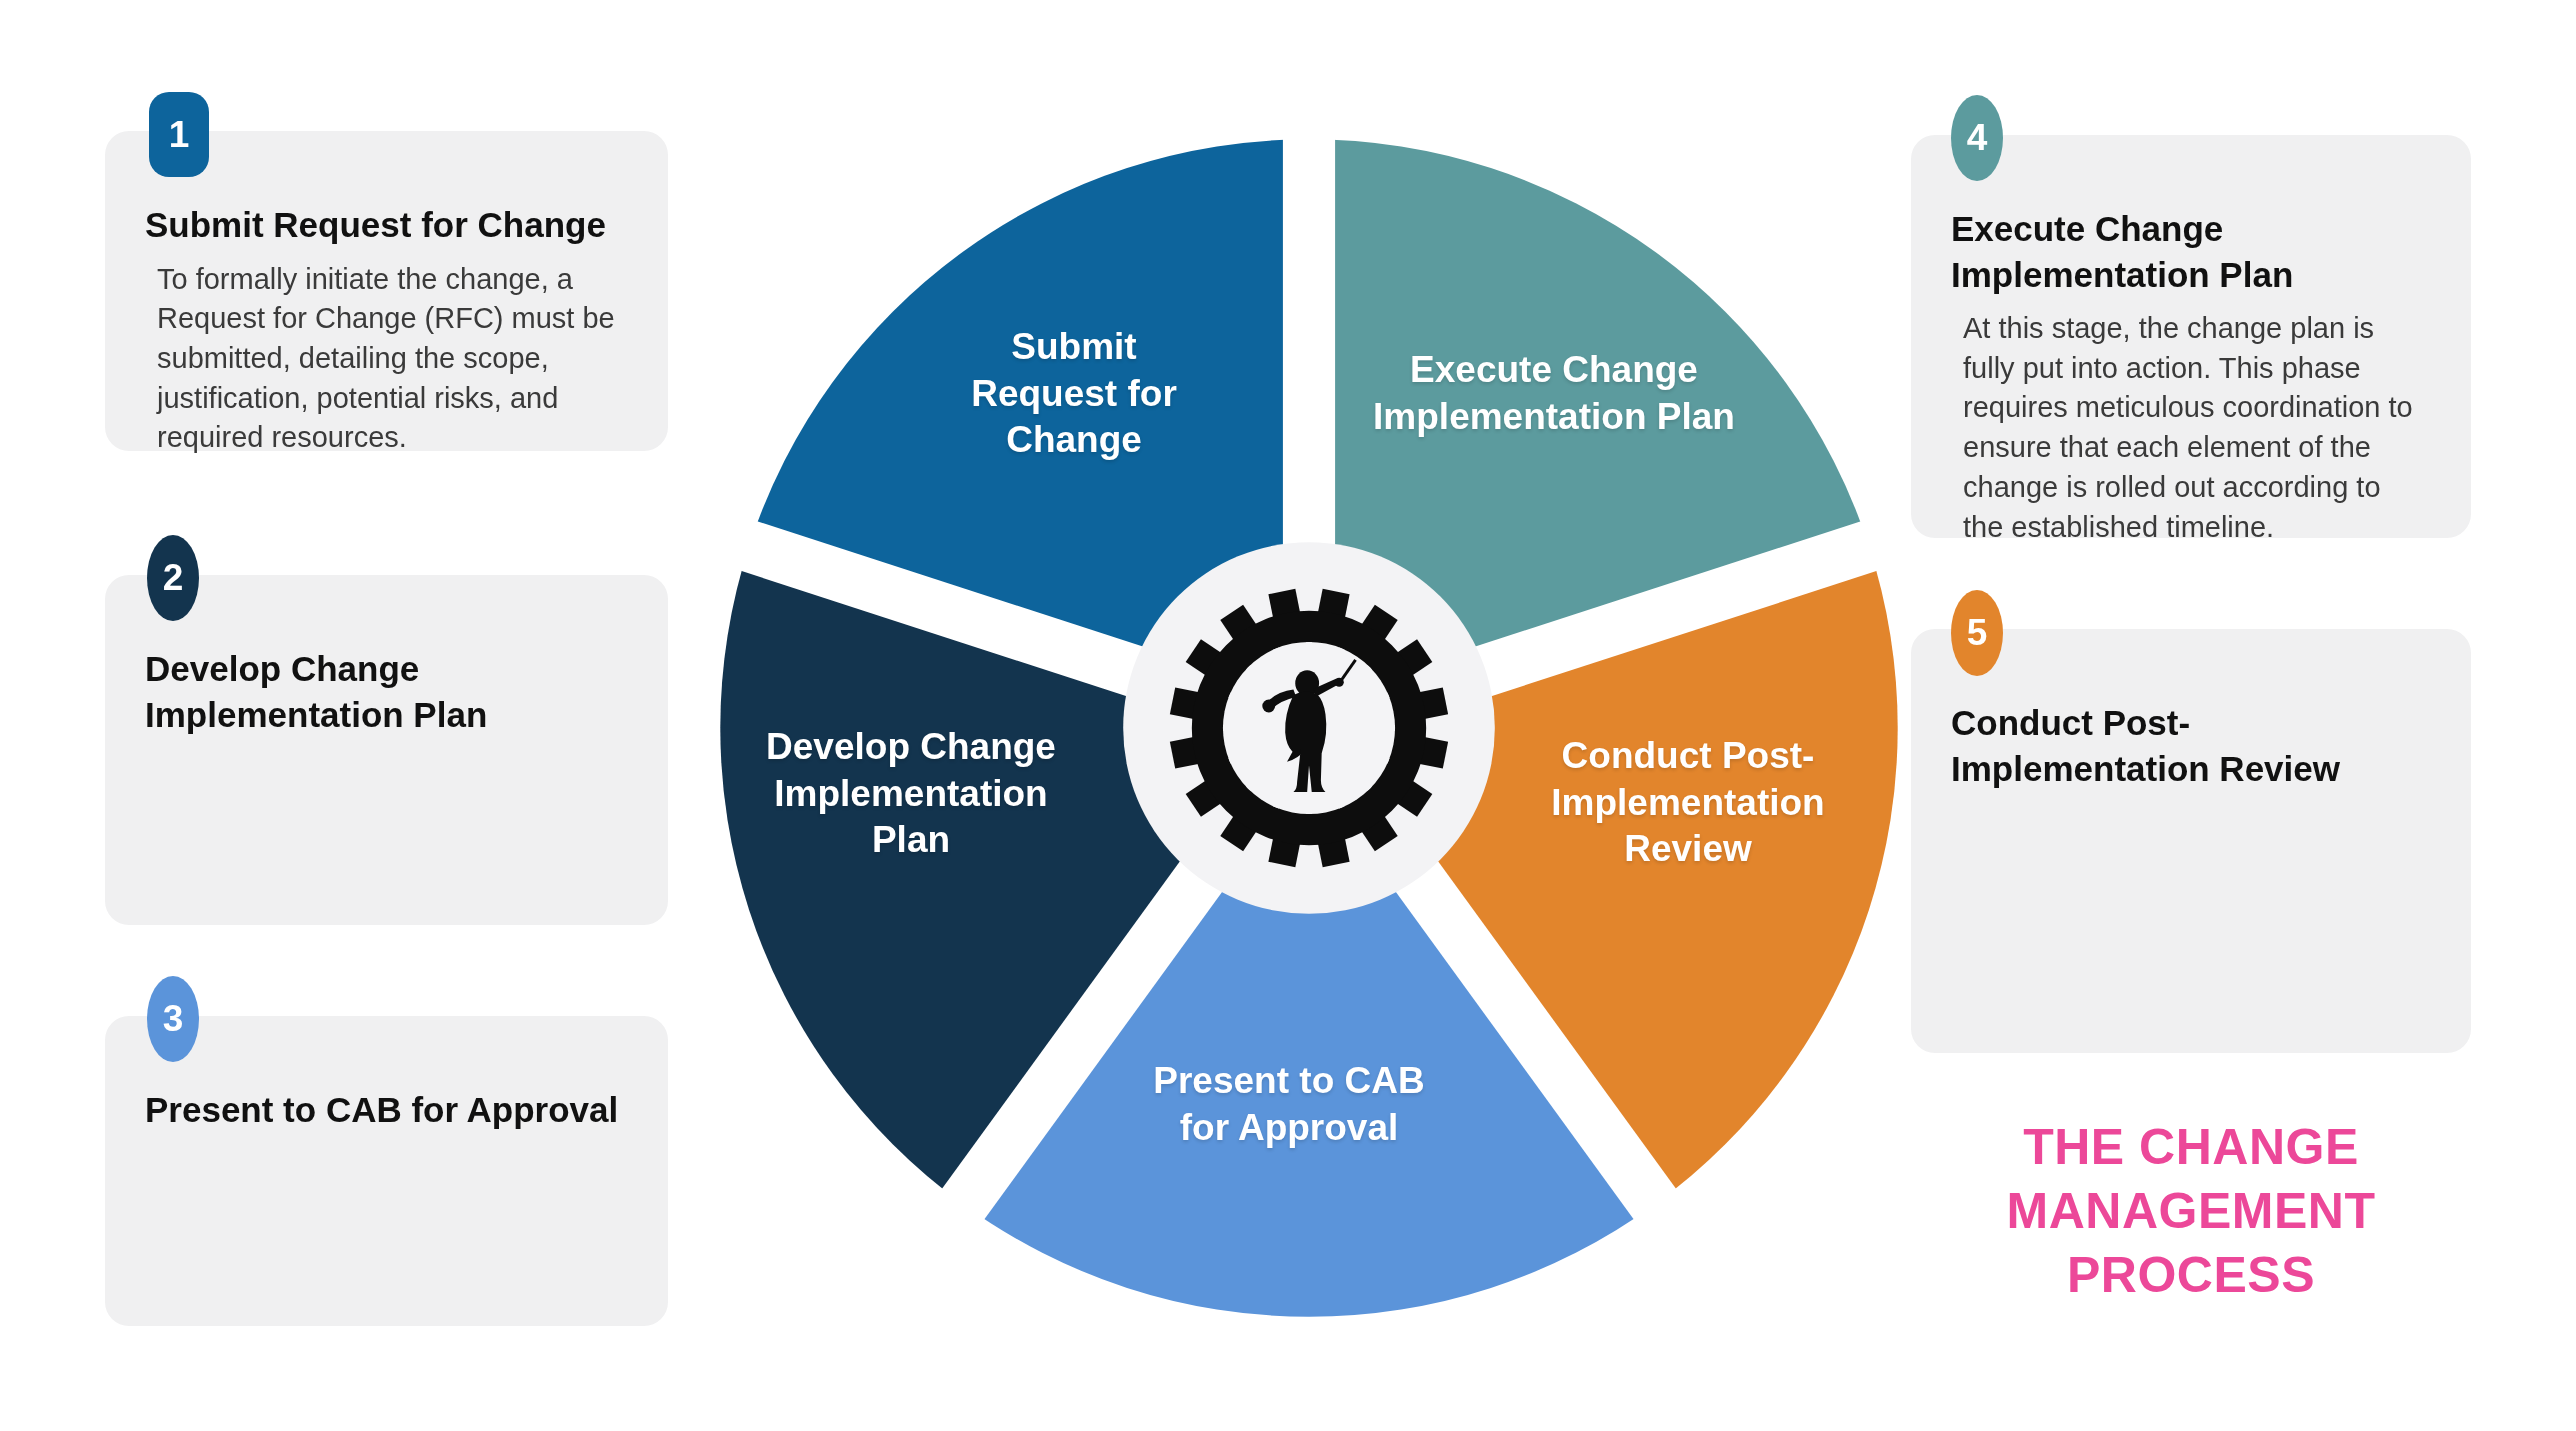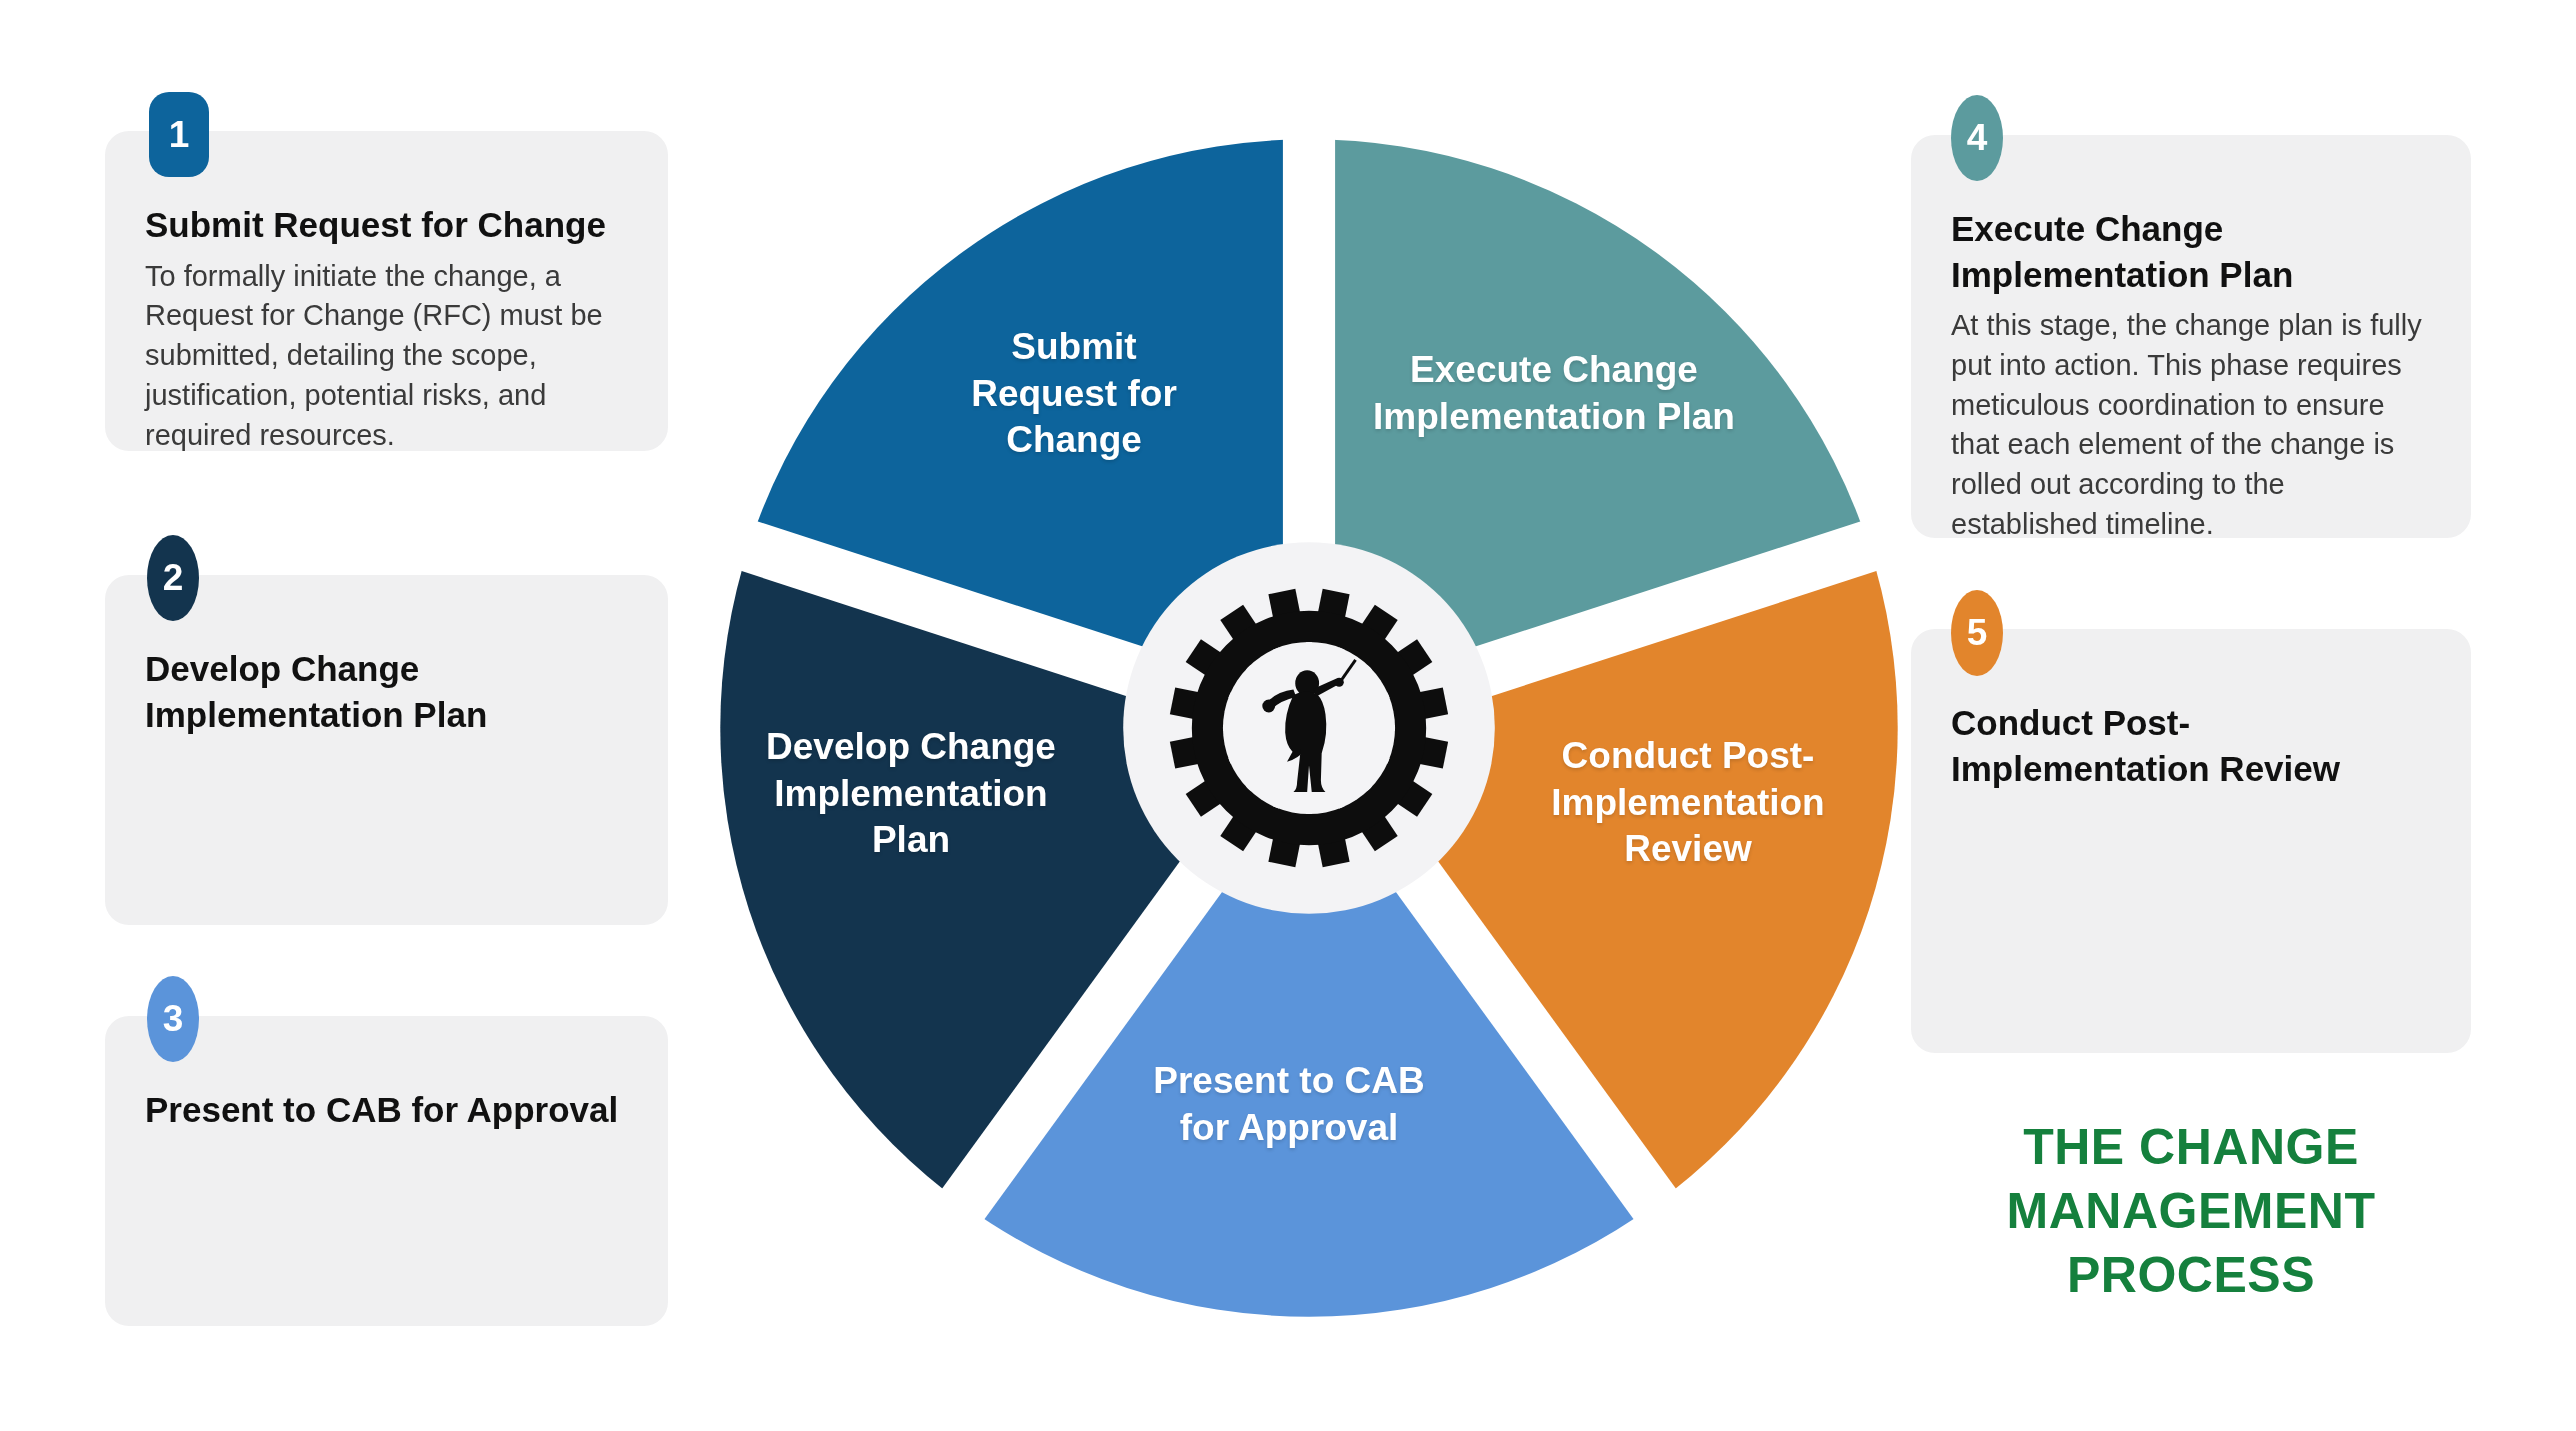--- a/index.html
+++ b/index.html
@@ -9,21 +9,21 @@
   }
   
   .card{
     position:absolute;background:#F0F0F1;border-radius:24px;
     padding:71px 37px 18.3px 40px;box-sizing:border-box;
   }
   .card-title{
     font-size:35px;line-height:1.3;font-weight:700;color:#111111;margin:0 0 9.2px 0;
   }
   .card-body{
-    font-size:29px;line-height:1.37;font-weight:400;color:#3a3a3a;margin:0;
+    font-size:29px;line-height:1.37;font-weight:400;color:#3a3a3a;margin:12px;
   }
   .w-narrow{max-width:430px;}
   .badge{
     position:absolute;width:52px;height:86px;border-radius:50%;
     display:flex;align-items:center;justify-content:center;
     color:#ffffff;font-size:37px;font-weight:700;z-index:3;
   }
   .badge--rect{width:60px;height:85px;border-radius:20px;}
   
   .pie{position:absolute;left:714px;top:133px;width:1190px;height:1190px;}
@@ -31,21 +31,21 @@
     position:absolute;transform:translate(-50%,-50%);
     color:#ffffff;font-size:37px;line-height:1.26;font-weight:700;text-align:center;
     text-shadow:0 1.8px 3.7px rgba(0,0,0,0.15);z-index:2;
   }
   
   .main-title{
     position:absolute;left:1911px;top:1115px;width:560px;text-align:center;z-index:2;
   }
   .main-title h1{
     margin:0 auto;max-width:458px;font-size:50px;line-height:1.28;font-weight:700;
-    color:#15803d;letter-spacing:0.5px;
+    color:#ec4899;letter-spacing:0.5px;
   }
 </style>
 </head>
 <body>
 
 <div class="canvas">
 
   <div class="badge badge--rect" style="left: 149px; top: 92px; background: rgb(13, 100, 156);">
     <span>1</span>
   </div>

